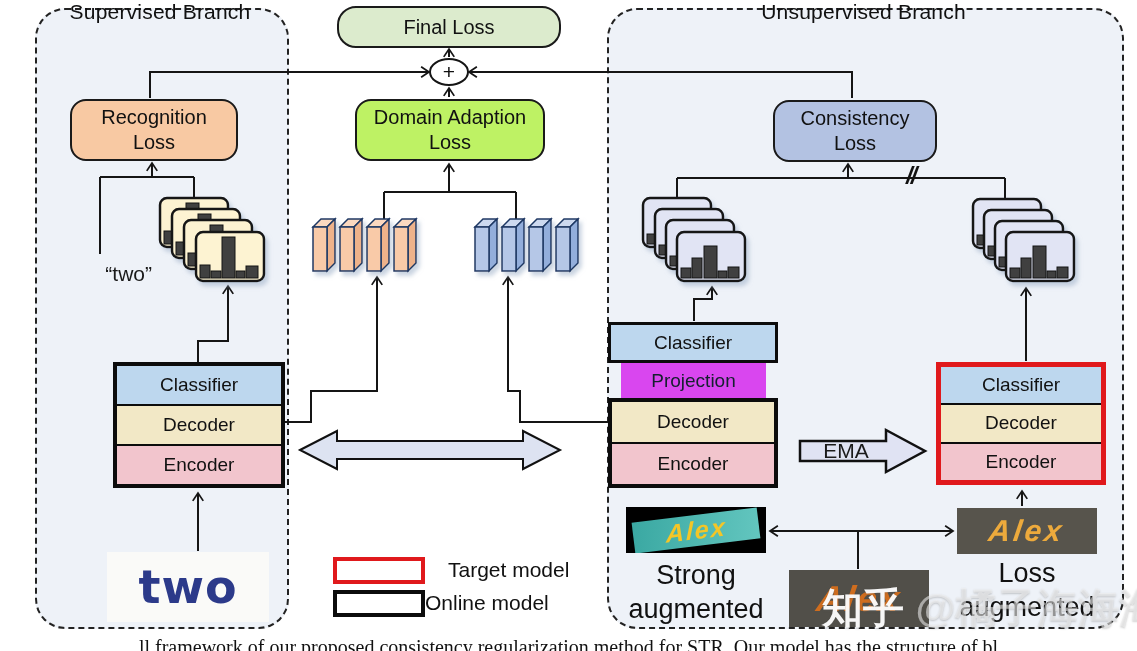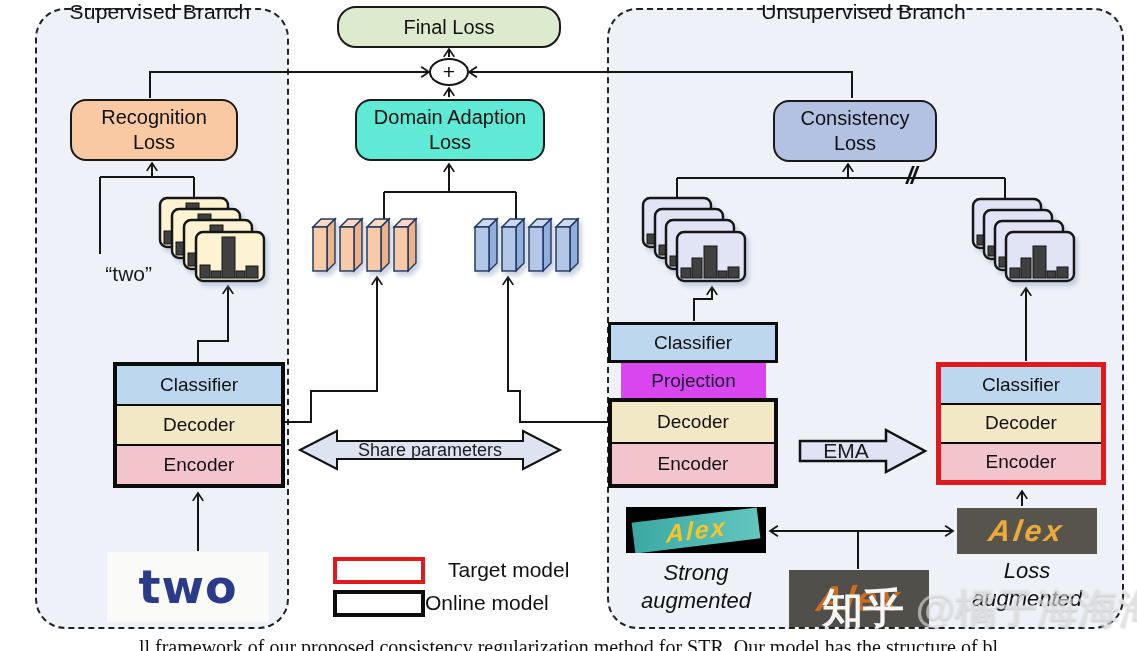--- a/index.html
+++ b/index.html
@@ -15,21 +15,21 @@
         font-size:21px;color:#111;}
   .modelstack{position:absolute;box-sizing:border-box;border:4px solid #0c0c0c;display:flex;flex-direction:column;}
   .modelstack .mrow{flex:1;display:flex;align-items:center;justify-content:center;font-size:19px;}
   .modelstack .mrow + .mrow{border-top:2px solid #0c0c0c;}
   .target-border{border:5px solid #e0191c !important;}
   .single-box{position:absolute;box-sizing:border-box;border:3.5px solid #0c0c0c;display:flex;align-items:center;
               justify-content:center;font-size:19px;}
   .proj-box{position:absolute;display:flex;align-items:center;justify-content:center;font-size:19px;color:#14202e;}
   .conn-label{position:absolute;display:flex;align-items:center;justify-content:center;font-size:18px;color:#1a1a1a;}
   .img-tile{position:absolute;display:flex;align-items:center;justify-content:center;overflow:hidden;}
-  .aug-label{position:absolute;text-align:center;font-size:22px;line-height:1.25;color:#111;font-style:italic;}
+  .aug-label{position:absolute;text-align:center;font-size:27px;line-height:1.25;color:#111;}
   .quote-label{position:absolute;font-size:21px;color:#1a1a1a;text-align:center;}
   .legend-swatch{position:absolute;box-sizing:border-box;background:#fff;}
   .legend-text{position:absolute;font-size:21px;color:#111;}
   .stopgrad{position:absolute;font-size:24px;font-style:italic;font-weight:600;letter-spacing:-2px;color:#111;}
   .watermark{position:absolute;left:822px;top:581px;font-size:41px;font-weight:700;white-space:nowrap;z-index:60;
              text-shadow:0 1px 2px rgba(90,90,90,.3);}
   .watermark .brand{color:rgba(255,255,255,.95);}
   .watermark .handle{color:rgba(243,243,243,.55);}
   .caption{position:absolute;left:50%;transform:translateX(-50%);top:636px;white-space:nowrap;
            font-family:"Liberation Serif","DejaVu Serif",serif;font-size:20px;color:#111;}
@@ -172,21 +172,21 @@
 
   <div class="loss-box pill" style="left:337px;top:6px;width:220px;height:38px;background:#dcebcd;">
     <div>Final Loss</div>
   </div>
   <div class="plus">+</div>
 
   <div class="loss-box" style="left:70px;top:99px;width:164px;height:58px;background:#f8c9a3;">
     <div>Recognition</div>
     <div>Loss</div>
   </div>
-  <div class="loss-box" style="left:355px;top:99px;width:186px;height:58px;background:#5eead4;">
+  <div class="loss-box" style="left:355px;top:99px;width:186px;height:58px;background:#bef264;">
     <div>Domain Adaption</div>
     <div>Loss</div>
   </div>
   <div class="loss-box" style="left:773px;top:100px;width:160px;height:58px;background:#b3c2e2;">
     <div>Consistency</div>
     <div>Loss</div>
   </div>
 
   <div class="stopgrad" style="left:906px;top:162px;">//</div>
 
@@ -204,21 +204,20 @@
     <div class="mrow" style="background:#f2e8c6;">Decoder</div>
     <div class="mrow" style="background:#f2c5cd;">Encoder</div>
   </div>
 
   <div class="modelstack target-border" style="left:936px;top:362px;width:170px;height:123px;">
     <div class="mrow" style="background:#bdd7ee;">Classifier</div>
     <div class="mrow" style="background:#f2e8c6;">Decoder</div>
     <div class="mrow" style="background:#f2c5cd;">Encoder</div>
   </div>
 
-  <div class="conn-label" style="left:337px;top:440px;width:186px;height:20px;">Share parameters</div>
   <div class="conn-label" style="left:806px;top:441px;width:80px;height:20px;font-size:21px;">EMA</div>
 
   <div class="img-tile" style="left:107px;top:552px;width:162px;height:70px;background:#fafaf8;">
     <span class="word-two">two</span>
   </div>
 
   <div class="img-tile" style="left:626px;top:507px;width:140px;height:46px;background:#000;">
     <div class="alex-strong-inner">
       <span>Alex</span>
     </div>

